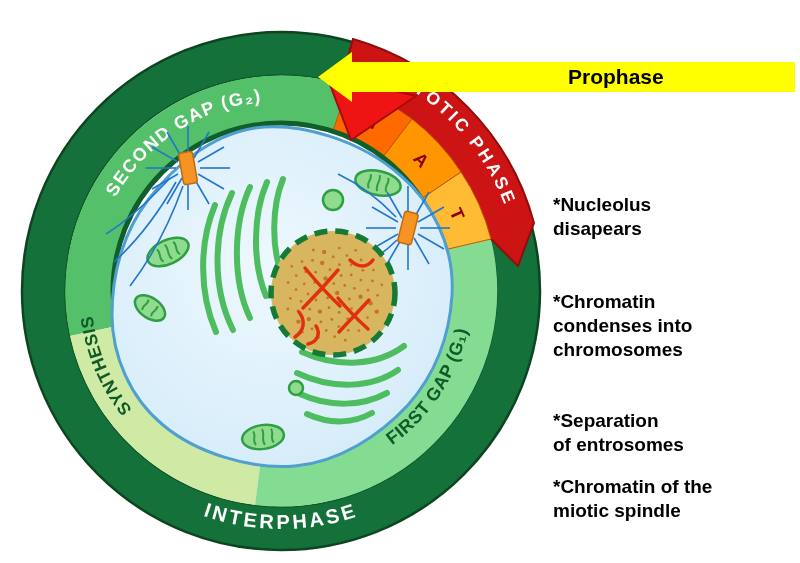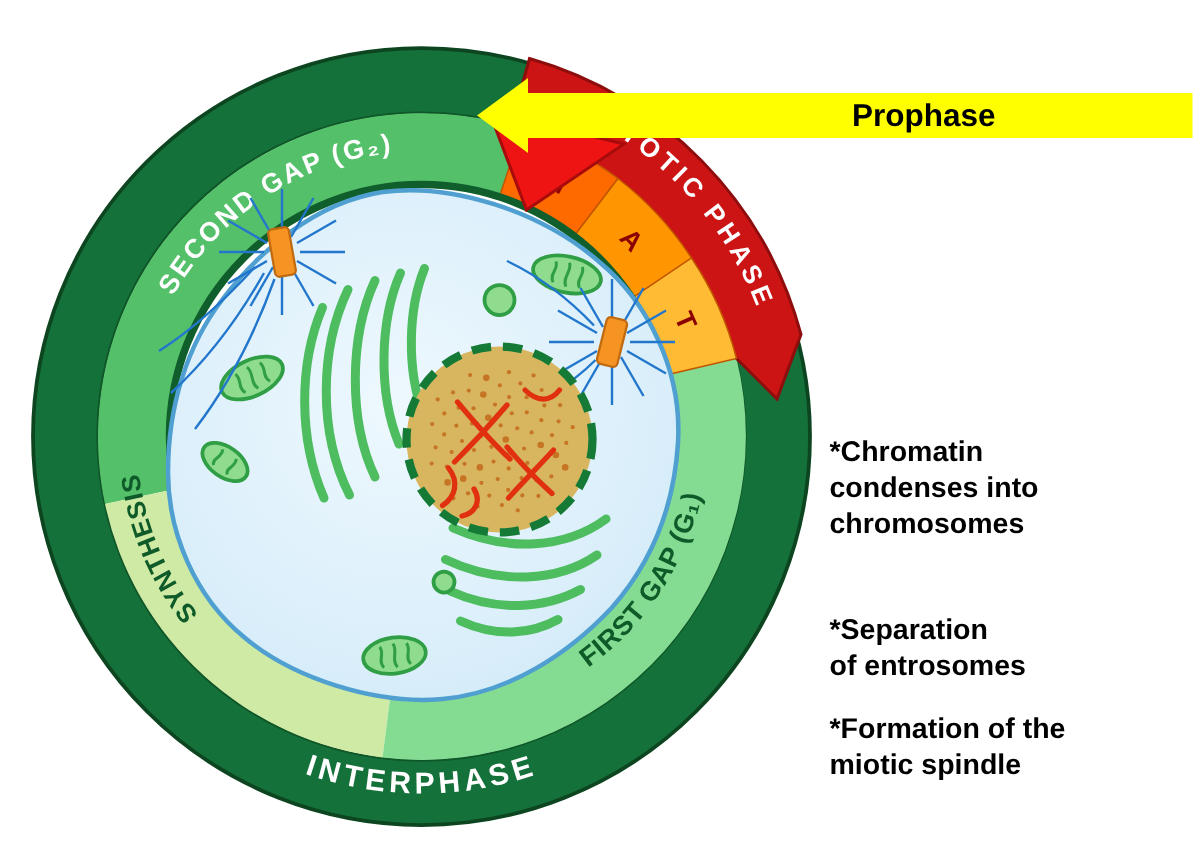--- a/index.html
+++ b/index.html
@@ -240,20 +240,22 @@
         <circle cx="333" cy="293" r="62" fill="none" stroke="#157a36" stroke-width="5.5" stroke-dasharray="13 8"></circle>
       </g>
     </g>
 
     <polygon points="326,74 416,96 351,140" stroke="#a80b0b" stroke-width="2" fill="#ee1414"></polygon>
 
     <polygon points="795,62 352,62 352,52 318,77 352,102 352,92 795,92" fill="#ffff00"></polygon>
     <text x="568" y="84" font-size="21" fill="#000000">Prophase</text>
   </svg>
 
+  <div class="note note1">*Nucleolus
+ disapears</div>
   <div class="note note2">*Chromatin
 condenses into
 chromosomes</div>
   <div class="note note3">*Separation
 of entrosomes</div>
-  <div class="note note4">*Formation of the
+  <div class="note note4">*Chromatin of the
 miotic spindle</div>
 </div>
 
 </body></html>

